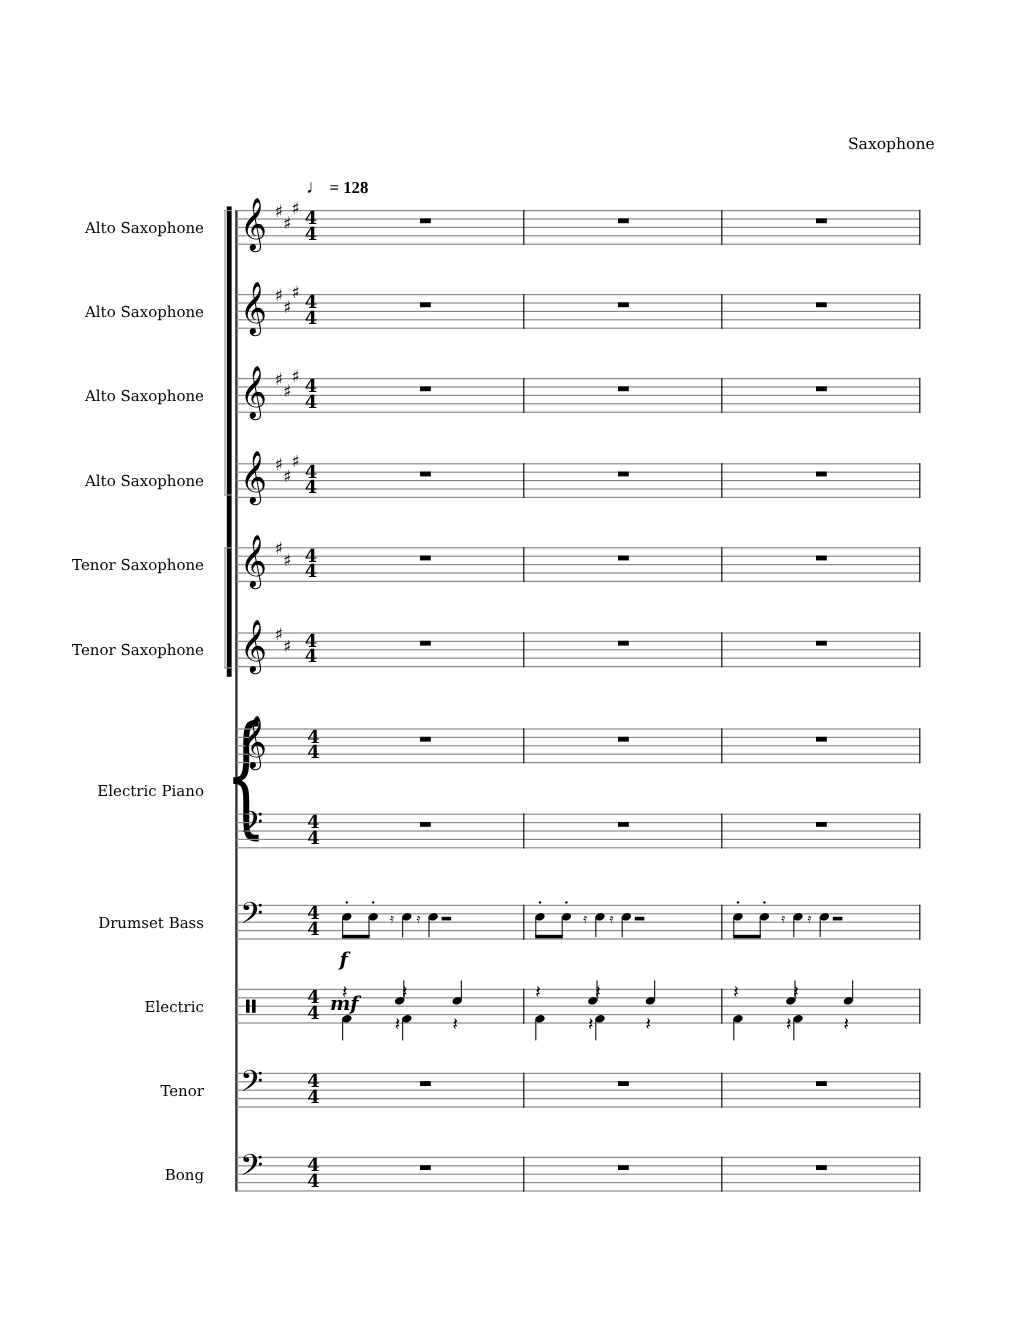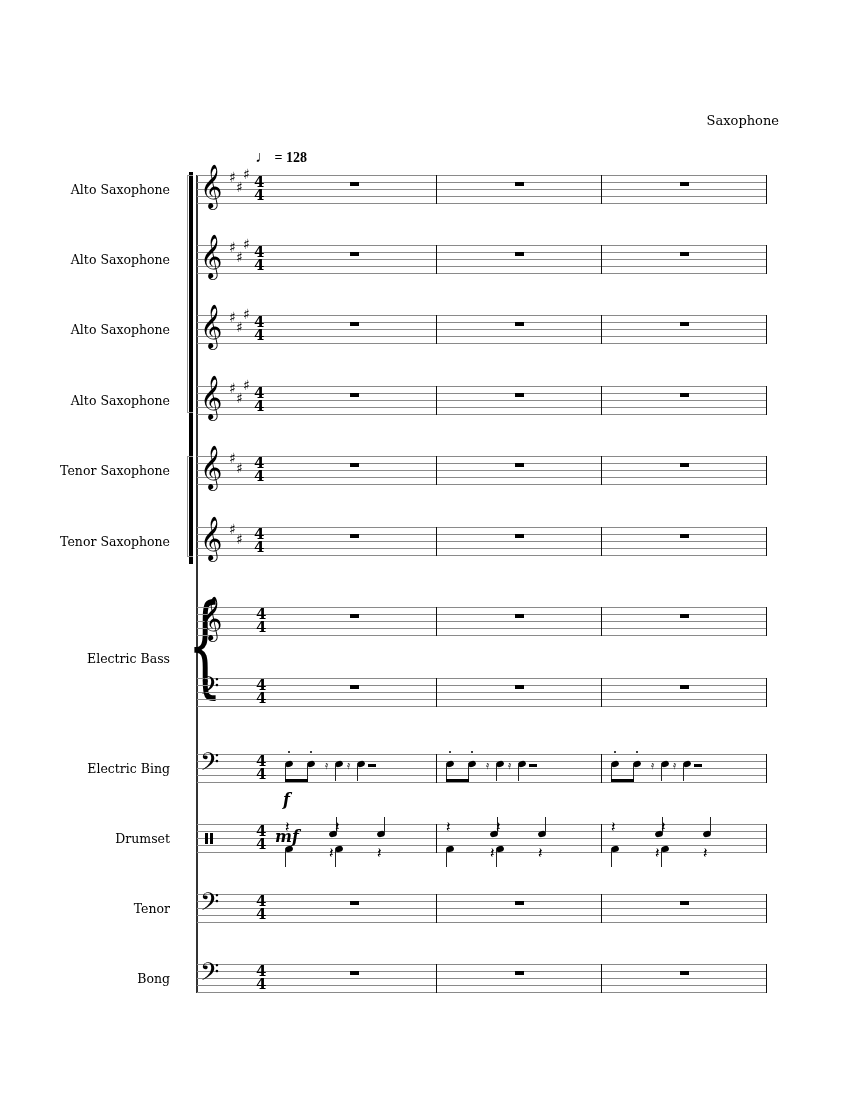--- a/index.html
+++ b/index.html
@@ -36,23 +36,23 @@
   <span class="note">♩</span>
   <span>= 128</span>
 </div>
 
 <div class="label" style="top:182px">Alto Saxophone</div>
 <div class="label" style="top:252px">Alto Saxophone</div>
 <div class="label" style="top:322px">Alto Saxophone</div>
 <div class="label" style="top:393px">Alto Saxophone</div>
 <div class="label" style="top:463px">Tenor Saxophone</div>
 <div class="label" style="top:534px">Tenor Saxophone</div>
-<div class="label" style="top:651px">Electric Bass</div>
-<div class="label" style="top:761px">Electric Bing</div>
-<div class="label" style="top:831px">Drumset</div>
+<div class="label" style="top:651px">Electric Piano</div>
+<div class="label" style="top:761px">Drumset Bass</div>
+<div class="label" style="top:831px">Electric</div>
 <div class="label" style="top:901px">Tenor</div>
 <div class="label" style="top:971px">Bong</div>
 
 <div class="sysline"></div>
 <div class="bracket" style="top:172px;height:392px;"></div>
 <div class="thin-bracket" style="left:187px;top:175px;height:236px;"></div>
 <div class="thin-bracket" style="left:187px;top:456px;height:99px;"></div>
 <div class="brace" style="top:590px;">{</div>
 
 <div id="staves">

